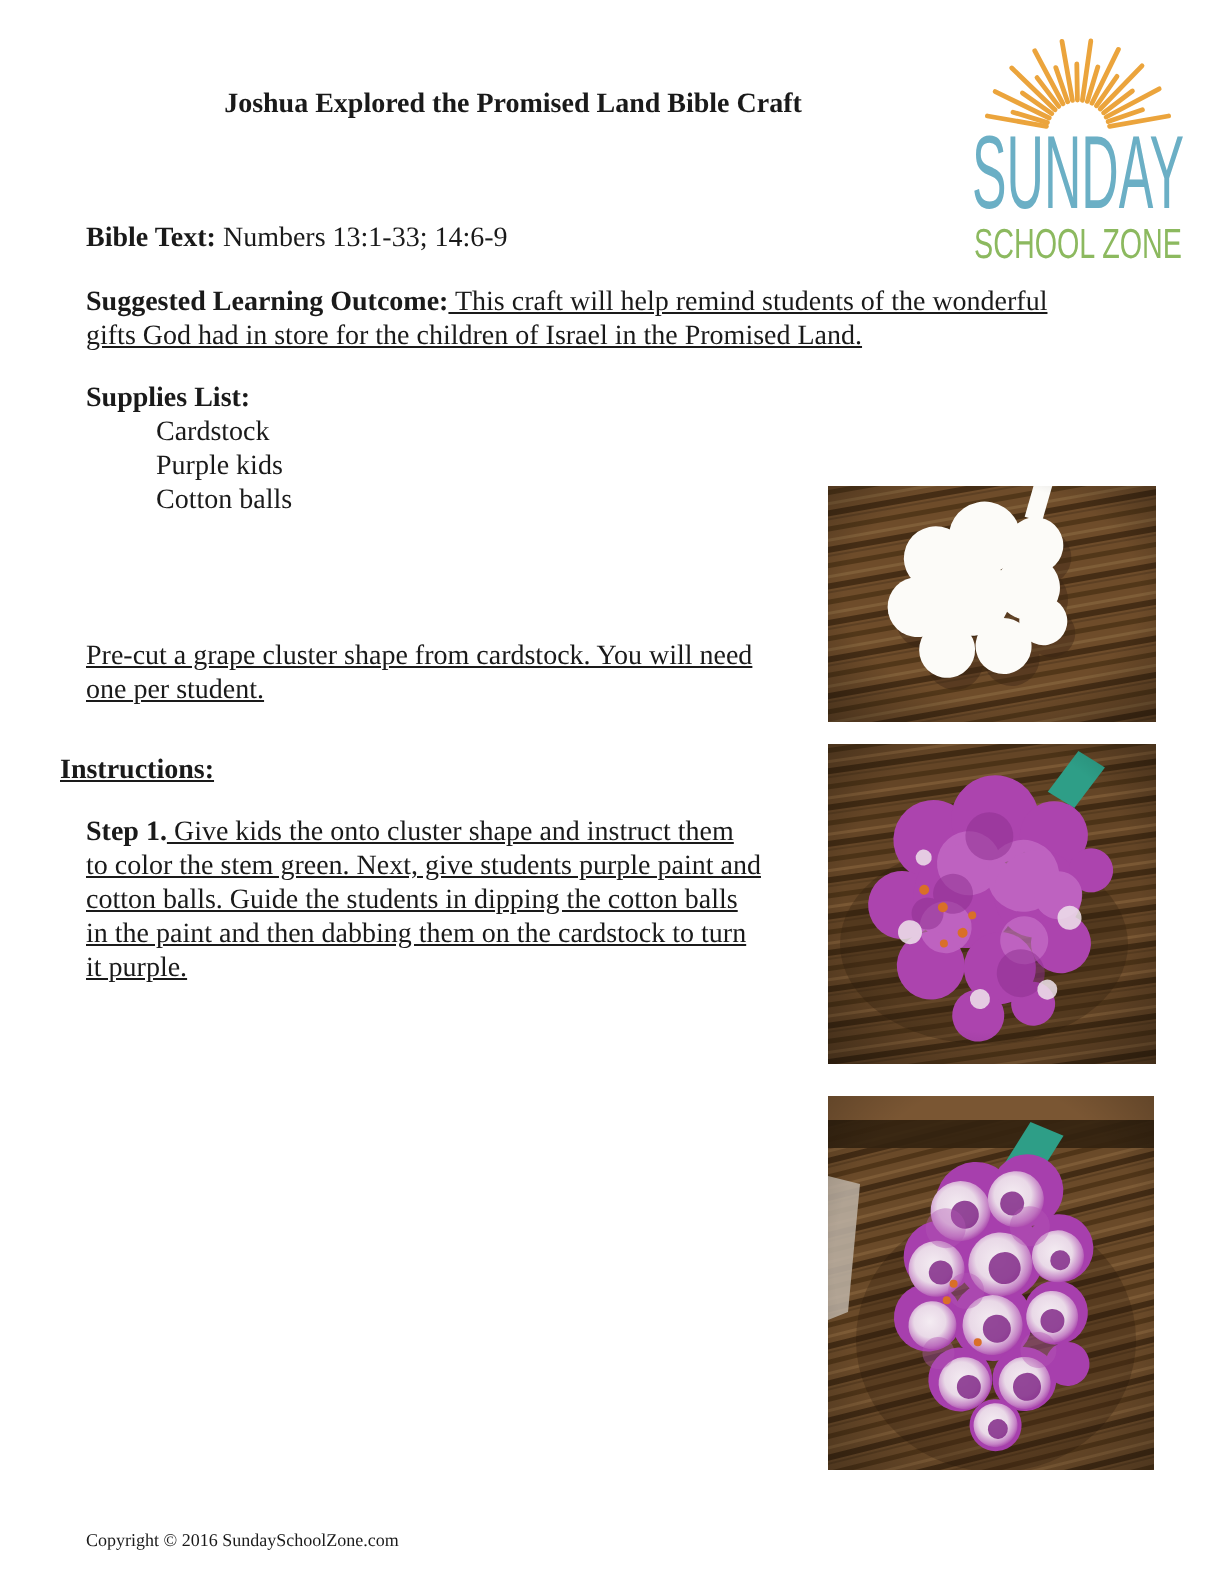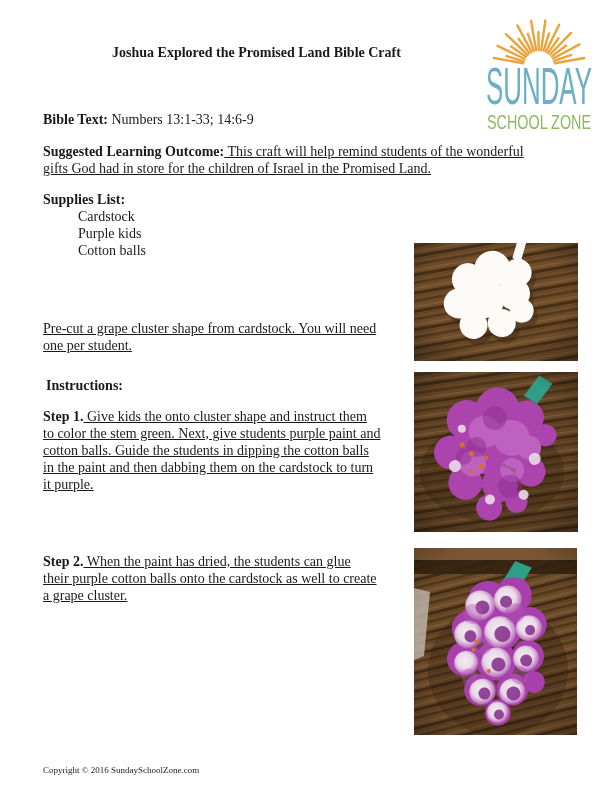--- a/index.html
+++ b/index.html
@@ -69,35 +69,30 @@
   <div class="abs b" style="left:43px; top:191px;">Supplies List:</div>
   <div class="abs" style="left:78px; top:208px;">
     <div>Cardstock</div>
     <div>Purple kids</div>
     <div>Cotton balls</div>
   </div>
 
   <div class="abs pre" style="left:43px; top:320px; width:400px;">Pre-cut a grape cluster shape from cardstock. You will need
 one per student.</div>
 
-  <div class="abs b" style="left:46px; top:377px;">Instructions:</div>
+  <div class="abs b" style="left:30px; top:377px;text-decoration:underline;">Instructions:</div>
 
   <div class="abs" style="left:43px; top:408px; width:420px;">
     <b>Step 1.</b><span class="pre"> Give kids the onto cluster shape and instruct them
 to color the stem green. Next, give students purple paint and
 cotton balls. Guide the students in dipping the cotton balls
 in the paint and then dabbing them on the cardstock to turn
 it purple.</span>
   </div>
 
-  <div class="abs" style="left:43px; top:553px; width:420px;">
-    <b>Step 2.</b><span class="pre"> When the paint has dried, the students can glue
-their purple cotton balls onto the cardstock as well to create
-a grape cluster.</span>
-  </div>
 
   <svg class="photo" style="left:414px; top:243px;" width="164" height="118" viewBox="0 0 164 118" role="img" aria-label="White grape cluster shape cut from cardstock on a wooden table">
     <defs>
       <pattern id="wd1" patternUnits="userSpaceOnUse" width="140" height="18" patternTransform="rotate(-10)">
         <rect width="140" height="18" fill="#6e4c2a"></rect>
         <rect y="2" width="140" height="2.5" fill="#523719"></rect>
         <rect y="8" width="140" height="1.5" fill="#7f5e38"></rect>
         <rect y="12" width="140" height="3" fill="#452d15"></rect>
         <rect y="16" width="140" height="1" fill="#5d4023"></rect>
       </pattern>

